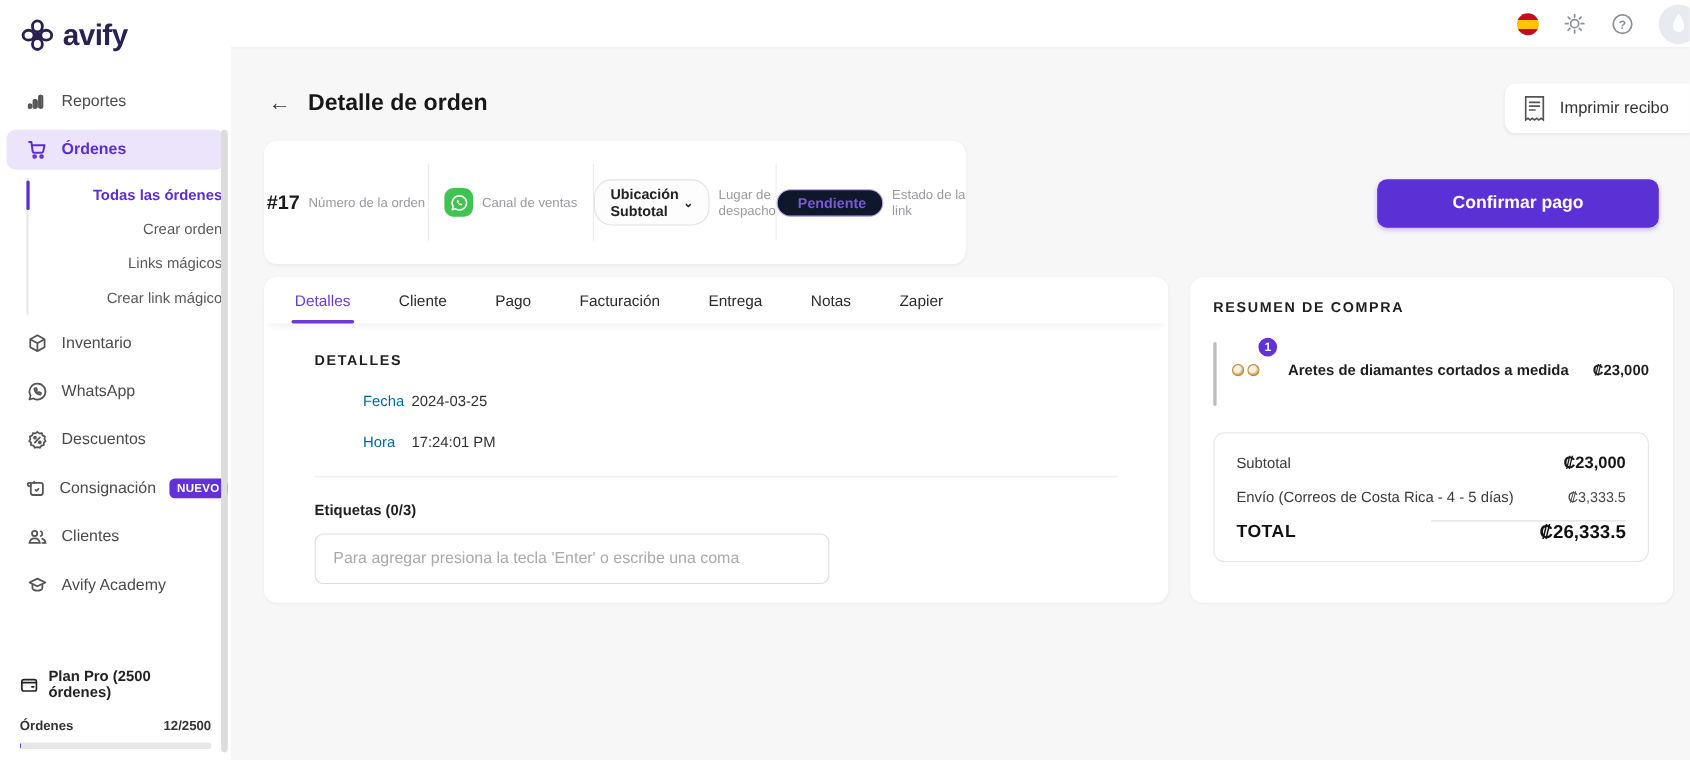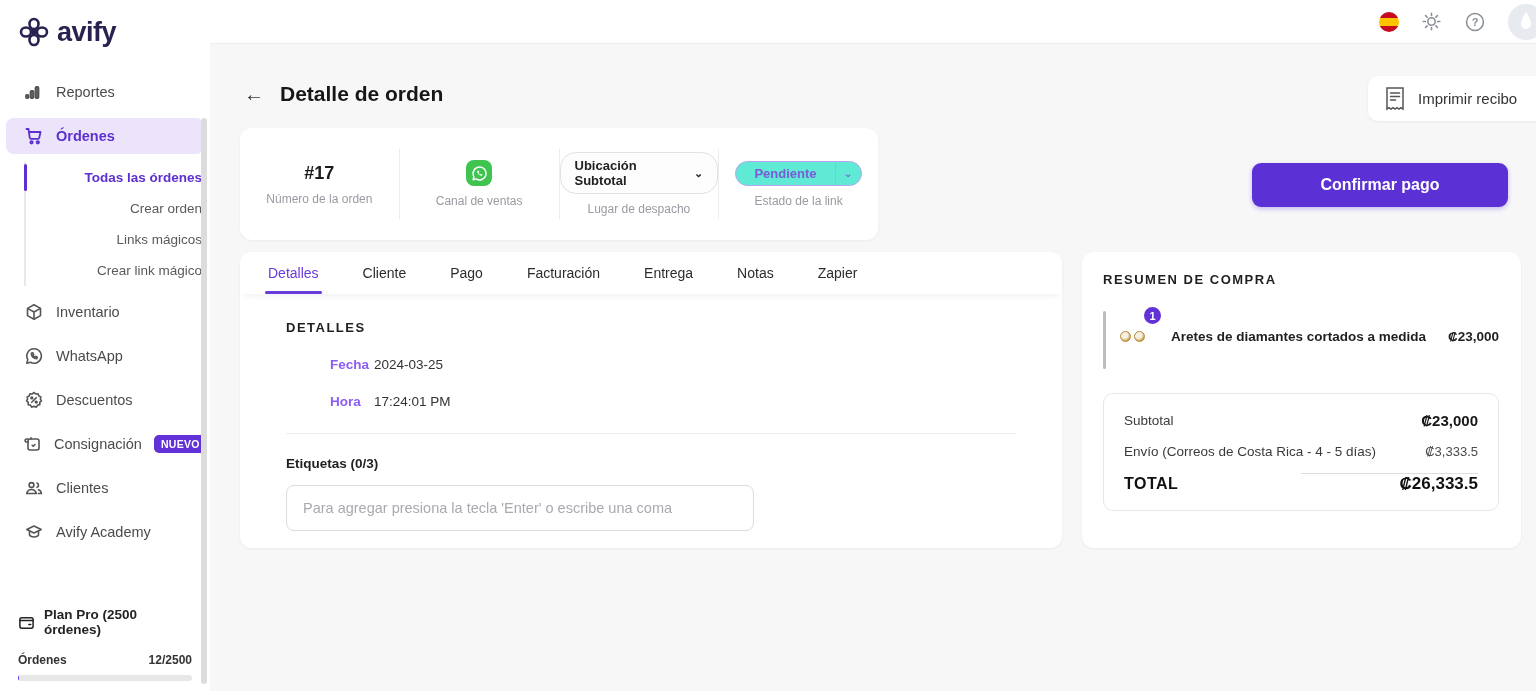--- a/index.html
+++ b/index.html
@@ -37,41 +37,41 @@
   .plan-usage{display:flex;justify-content:space-between;font-size:12px;color:#333;margin-top:16px;font-weight:bold;}
   .plan-bar{margin-top:8px;height:6px;background:#e7e7e7;border-radius:3px;overflow:hidden;}
   .plan-bar-fill{height:100%;background:#6331d8;border-radius:3px;}
   
   .page-head{position:absolute;left:244px;top:82px;display:flex;align-items:center;gap:16px;}
   .back{font-size:20px;color:#333;cursor:pointer;line-height:1;}
   .page-title{font-size:21px;font-weight:bold;color:#171717;}
   .print-btn{position:absolute;left:1368px;top:76px;width:200px;height:45px;background:#fff;border-radius:10px;box-shadow:0 1px 3px rgba(0,0,0,.06);display:flex;align-items:center;gap:12px;padding-left:16px;font-size:15px;color:#333;cursor:pointer;}
   
   .order-card{position:absolute;left:240px;top:128px;width:638px;height:112px;background:#fff;border-radius:12px;box-shadow:0 1px 3px rgba(0,0,0,.05);display:flex;align-items:center;}
-  .order-col{flex:1;display:flex;flex-direction:column;align-items:center;justify-content:center;gap:8px;height:70px;}
+  .order-col{flex:1;display:flex;align-items:center;justify-content:center;gap:8px;height:70px;}
   .order-col + .order-col{border-left:1px solid #ececec;}
   .order-num{font-size:18px;font-weight:bold;color:#1b1b1b;}
   .order-sub{font-size:12px;color:#9a9aa2;}
   .wa-badge{width:26px;height:26px;border-radius:8px;background:#3fc351;display:flex;align-items:center;justify-content:center;}
   .loc-pill{display:flex;align-items:center;gap:4px;border:1px solid #e2e2e6;border-radius:16px;padding:5px 14px;font-size:13px;font-weight:bold;color:#222;background:#fdfdfd;cursor:pointer;}
   .loc-pill .chev{font-size:11px;color:#222;}
-  .status-pill{display:flex;align-items:stretch;border:1.5px solid #b9a6ef;border-radius:16px;overflow:hidden;cursor:pointer;background:#5eead4;}
+  .status-pill{display:flex;align-items:stretch;border:1.5px solid #b9a6ef;border-radius:16px;overflow:hidden;cursor:pointer;background:#0f172a;}
   .status-text{padding:4px 18px;font-size:13px;font-weight:bold;color:#7a5ad6;}
   .status-chev{border-left:1.5px solid #b9a6ef;display:flex;align-items:center;padding:0 8px;color:#7a5ad6;font-size:11px;}
   .confirm-btn{position:absolute;left:1252px;top:163px;width:256px;height:44px;background:#5b30d5;border:none;border-radius:9px;color:#fff;font-size:16px;font-weight:bold;font-family:inherit;cursor:pointer;box-shadow:0 2px 5px rgba(91,48,213,.3);}
   
   .main-card{position:absolute;left:240px;top:252px;width:822px;height:296px;background:#fff;border-radius:12px;box-shadow:0 1px 3px rgba(0,0,0,.05);}
   .tabs{display:flex;align-items:center;gap:44px;padding:0 28px;height:42px;box-shadow:0 5px 8px -4px rgba(0,0,0,.08);border-radius:12px 12px 0 0;position:relative;background:#fff;}
   .tab{font-size:14px;color:#2c2c2c;cursor:pointer;position:relative;height:42px;display:flex;align-items:center;}
   .tab.active{color:#6a3bdc;}
   .tab.active:after{content:"";position:absolute;left:-3px;right:-3px;bottom:0;height:3px;background:#6a3bdc;border-radius:3px;}
   .detail-body{padding:26px 46px 0 46px;}
   .section-label{font-size:13px;font-weight:bold;letter-spacing:1.5px;color:#1f1f1f;}
   .kv-row{display:flex;margin-top:22px;font-size:13.5px;}
-  .kv-key{width:88px;font-weight:bold;color:#8b5cf6;padding-left:44px;}
+  .kv-key{width:88px;font-weight:normal;color:#0369a1;padding-left:44px;}
   .kv-val{color:#333;}
   .hr{border:none;border-top:1px solid #ebebeb;margin:24px 0 0 0;}
   .tags-label{margin-top:22px;font-size:13.5px;font-weight:bold;color:#1f1f1f;}
   .tags-input{margin-top:14px;width:468px;height:46px;border:1px solid #ddd;border-radius:8px;padding:0 16px;font-size:14.5px;font-family:inherit;color:#333;}
   .tags-input::placeholder{color:#a9a9b0;}
   
   .summary-card{position:absolute;left:1082px;top:252px;width:439px;height:296px;background:#fff;border-radius:12px;box-shadow:0 1px 3px rgba(0,0,0,.05);padding:20px 22px 0 21px;}
   .summary-head{font-size:13px;font-weight:bold;letter-spacing:1.5px;color:#1f1f1f;}
   .item-row{display:flex;align-items:center;margin-top:32px;position:relative;}
   .item-scroll{position:absolute;left:0;top:-8px;width:3px;height:58px;background:#bdbdbd;border-radius:2px;}

